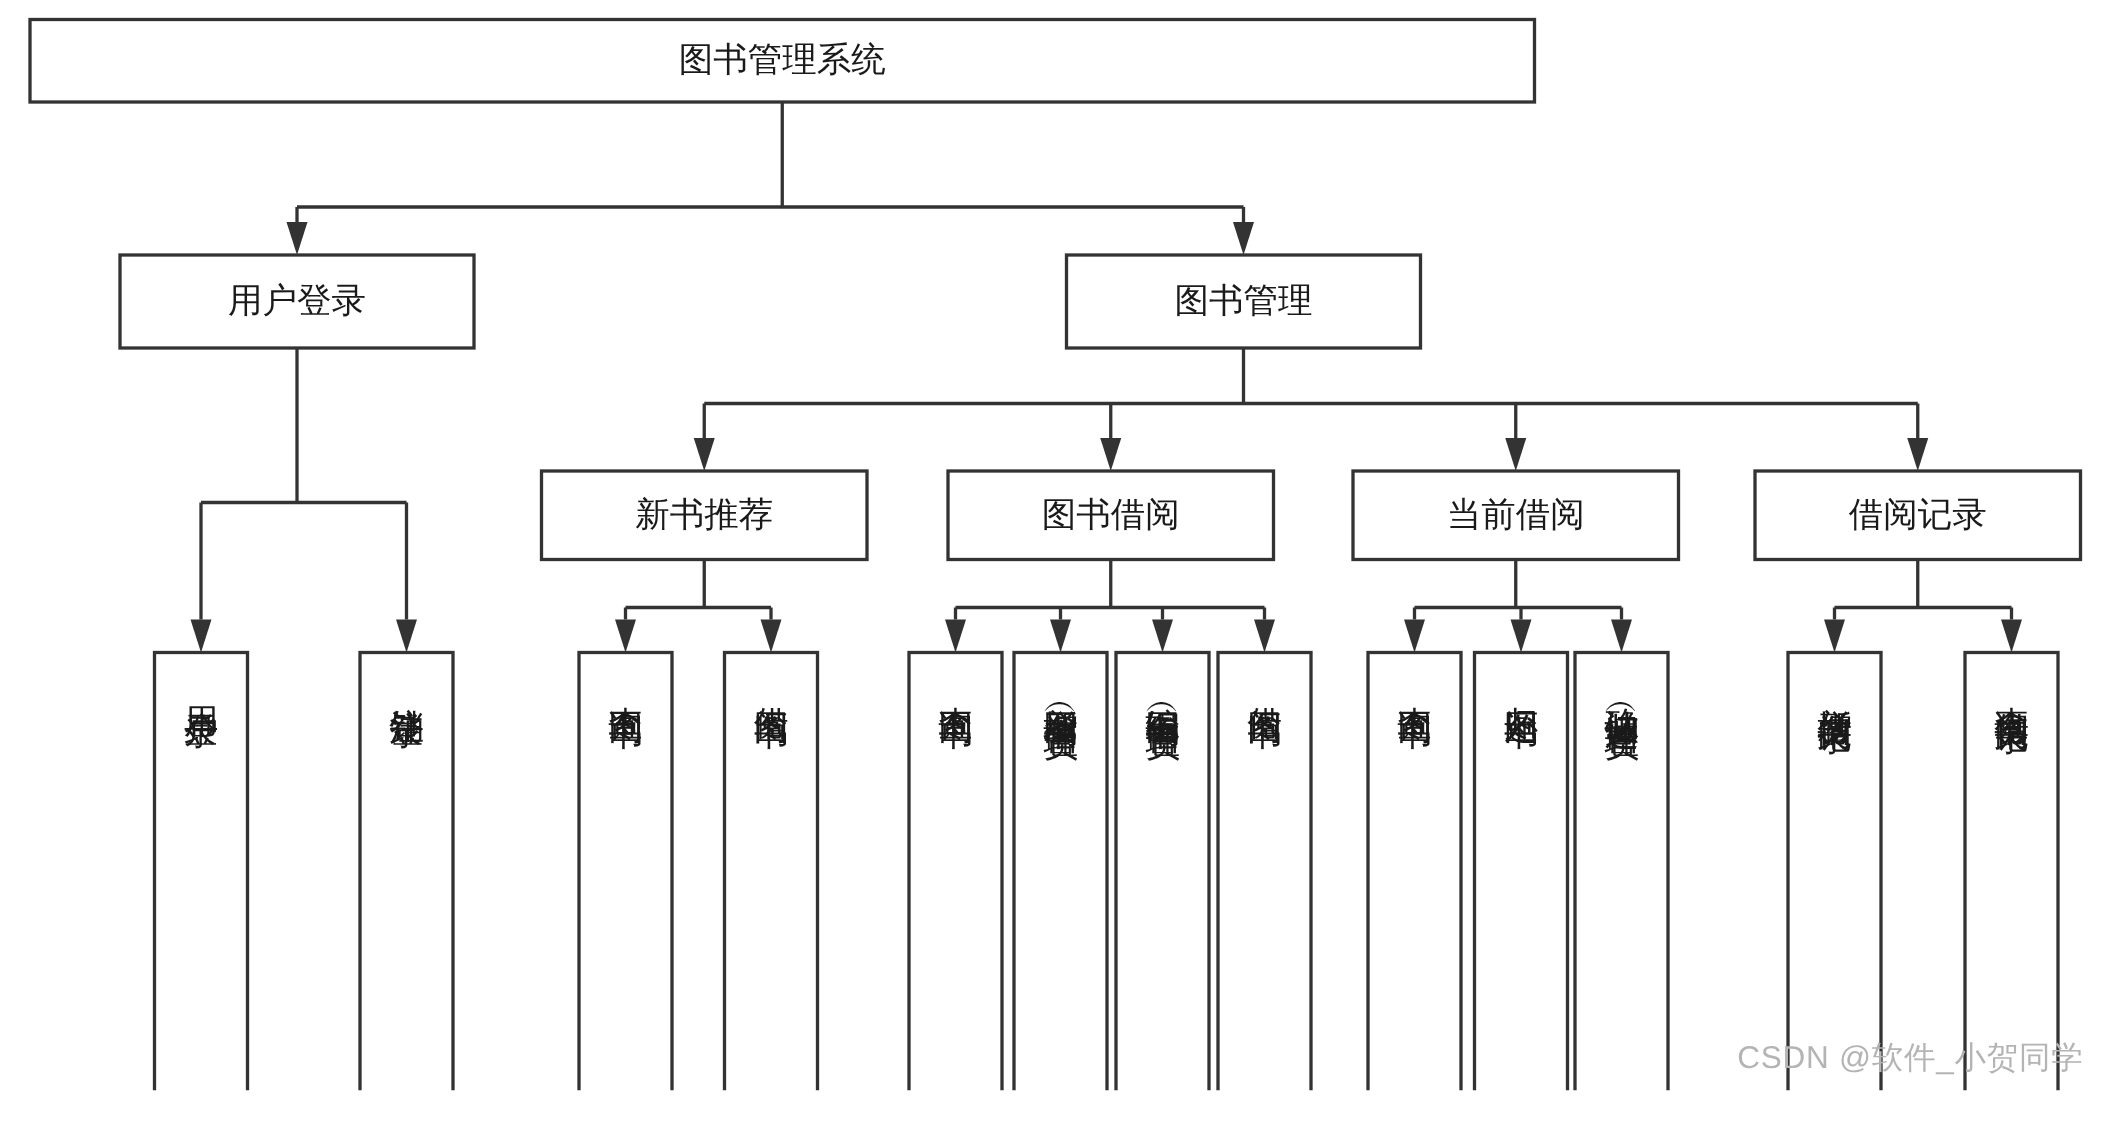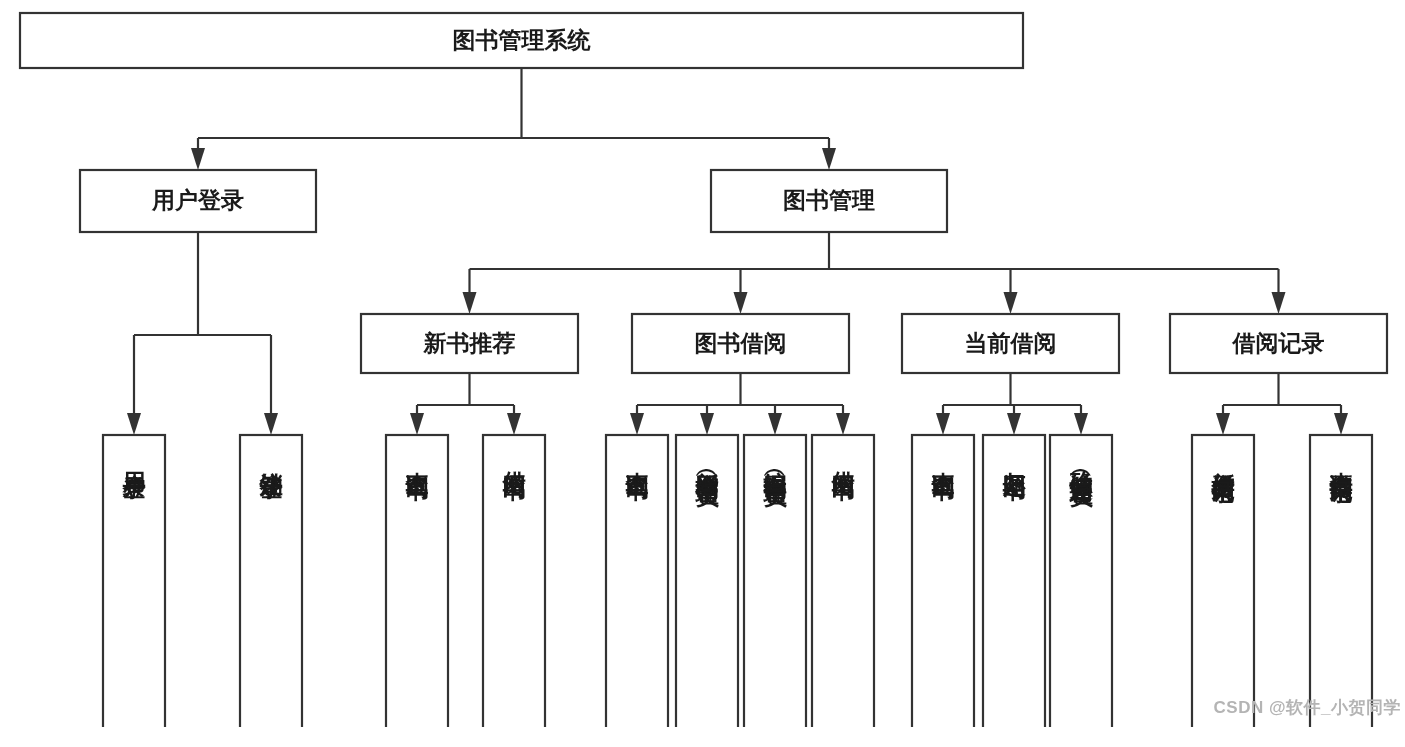--- a/index.html
+++ b/index.html
@@ -9,21 +9,20 @@
   }
   body {
     font-family: "Liberation Sans", "DejaVu Sans", sans-serif;
   }
   #diagram-root {
     position: relative;
     width: 1405px;
     height: 727px;
     background: #ffffff;
     overflow: hidden;
-    font-weight: bold;
   }
   svg#flowchart {
     position: absolute;
     left: 0;
     top: 0;
     width: 1405px;
     height: 747px;
     display: block;
   }
   .node-box {
@@ -57,24 +56,24 @@
     line-height: 1.28;
     color: #1a1a1a;
     letter-spacing: 2px;
     white-space: nowrap;
     text-align: center;
     transform: translateX(-50%);
     pointer-events: none;
   }
   .watermark {
     position: absolute;
-    right: 4px;
+    right: 16px;
     bottom: 8px;
     font-family: "Liberation Sans", "DejaVu Sans", sans-serif;
-    font-size: 17px;
+    font-size: 21px;
     color: #b4b4b4;
     white-space: nowrap;
     letter-spacing: 0.5px;
   }
 </style>
 </head>
 <body>
 
 <div id="diagram-root">
 

